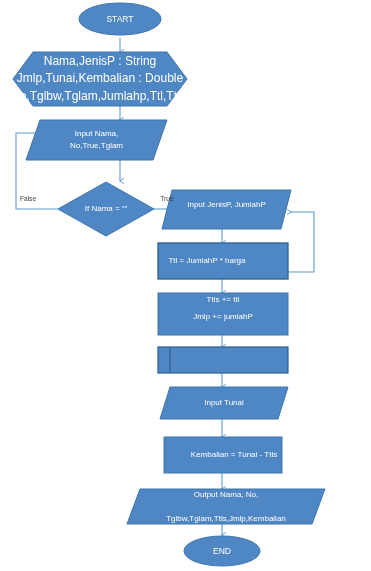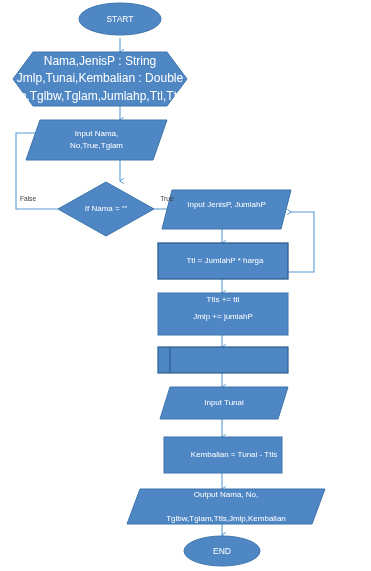--- a/index.html
+++ b/index.html
@@ -149,21 +149,21 @@
   </div>
 
   <div class="edge-label" style="left:13px; top:195px; width:30px;">False</div>
 
   <div class="edge-label" style="left:155px; top:195px; width:24px;">True</div>
 
   <div class="node-label" style="left:164px; top:193px; width:125px; height:24px;">
     <span>Input JenisP, JumlahP</span>
   </div>
 
-  <div class="node-label" style="left:160px; top:243px; width:130px; height:36px;">
+  <div class="node-label" style="left:142px; top:243px; width:130px; height:36px;">
     <span>Ttl = JumlahP * harga</span>
   </div>
 
   <div class="node-label" style="left:158px; top:287px; width:130px; height:42px;">
     <span>Ttls += ttl</span>
     <span style="height:5px;"></span>
     <span>Jmlp += jumlahP</span>
   </div>
 
 

